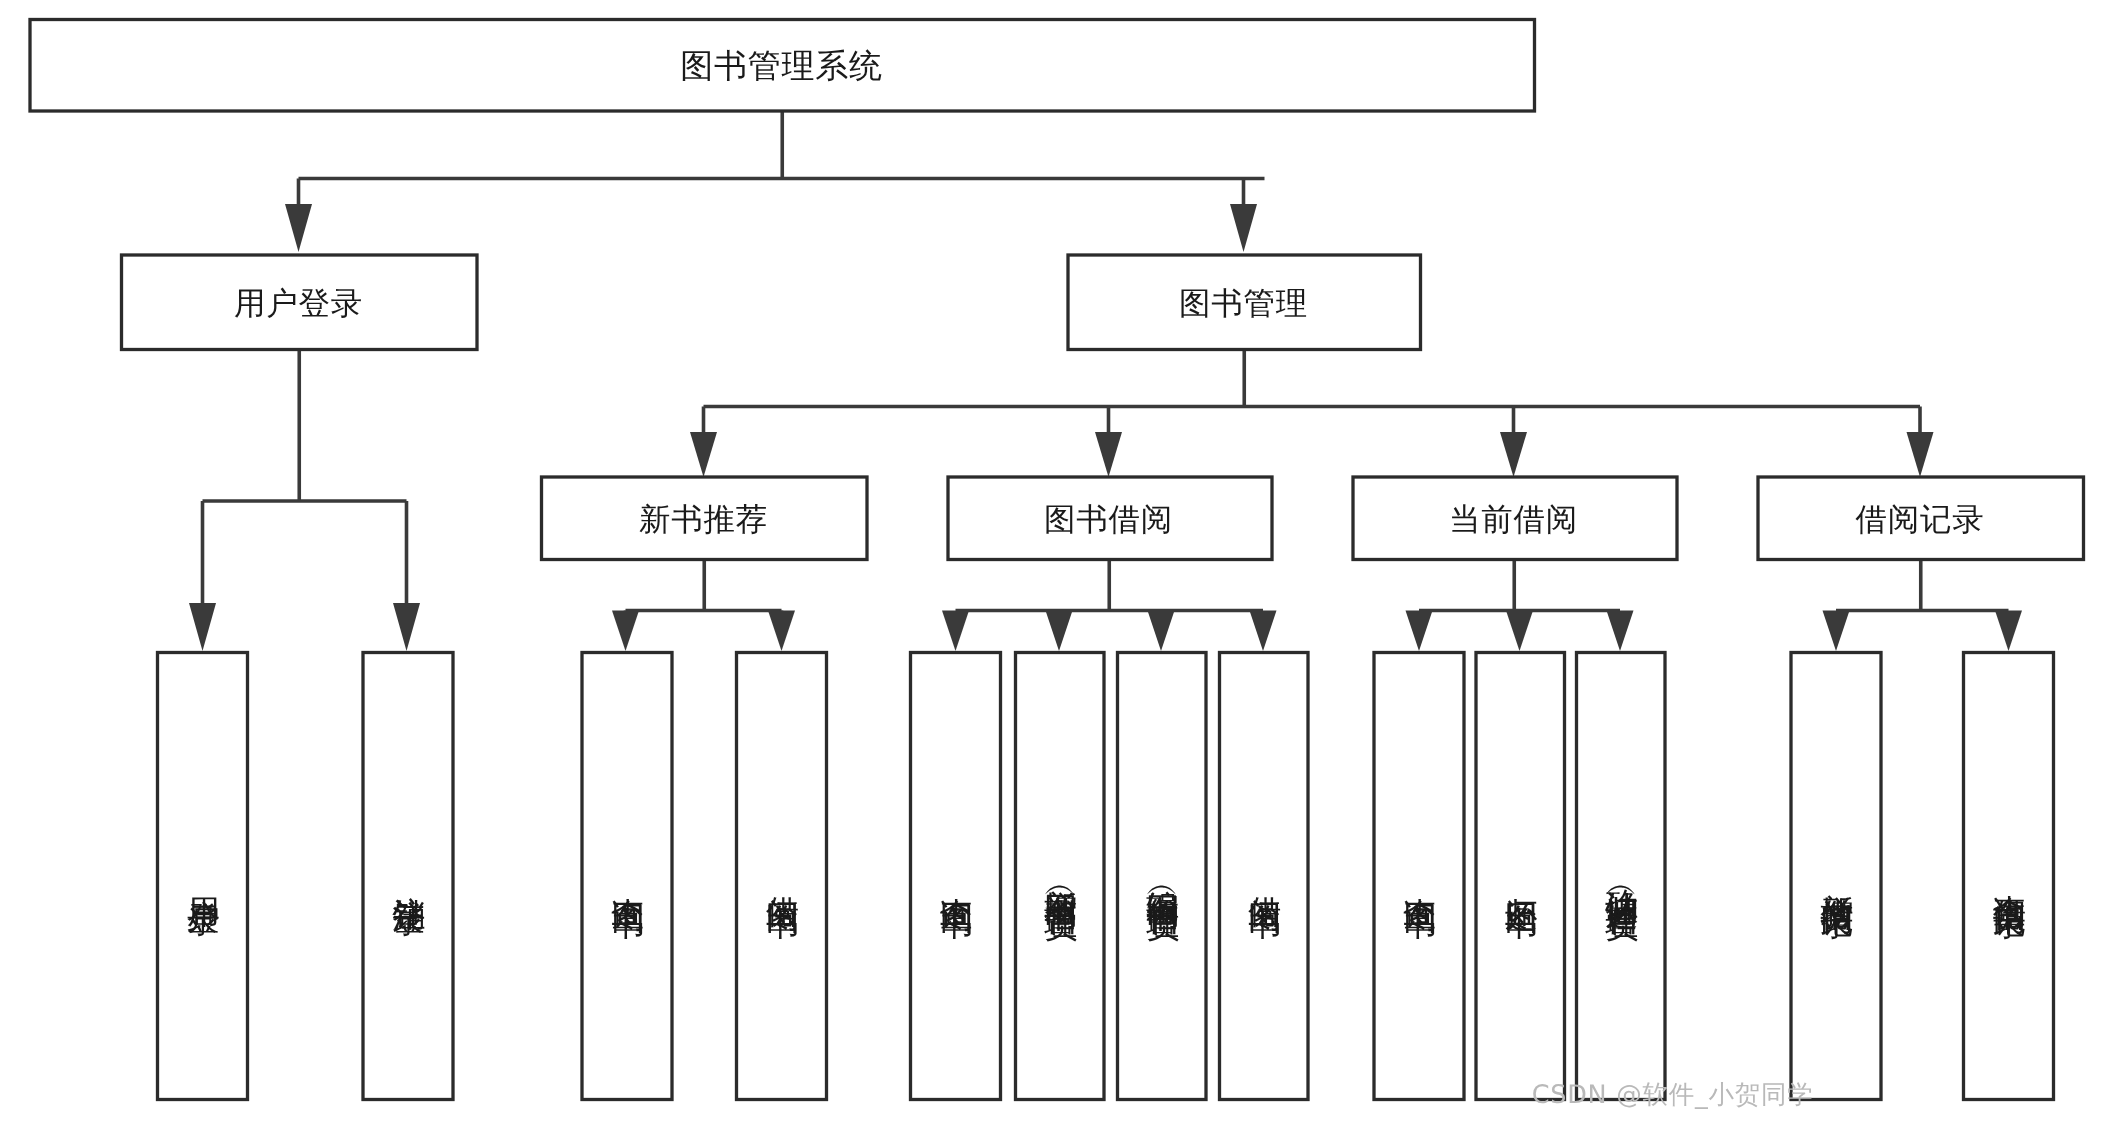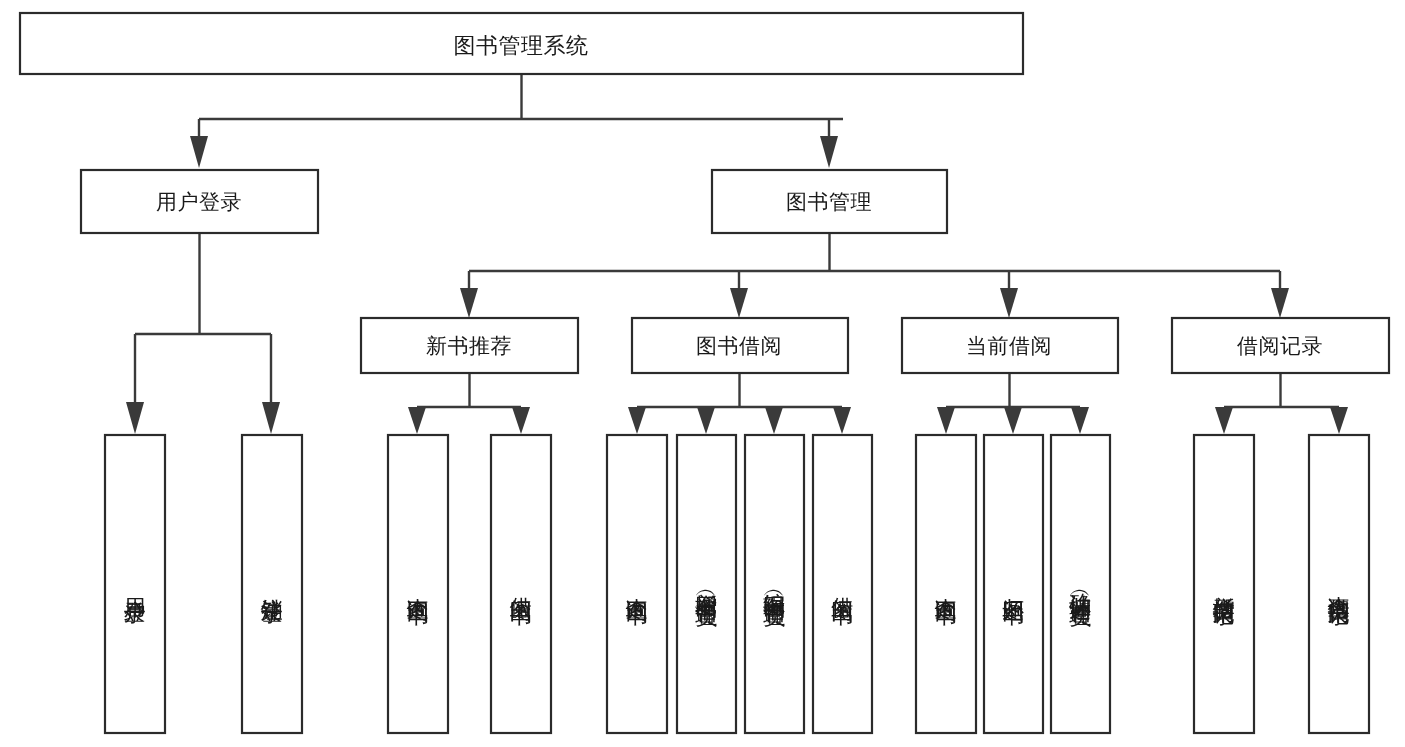--- a/index.html
+++ b/index.html
@@ -204,13 +204,14 @@
   <div class="vlabel" style="left:745px; top:435px; width:59px; height:298px;">编辑图书（管理员）</div>
   <div class="vlabel" style="left:813px; top:435px; width:59px; height:298px;">借阅图书</div>
 
   <div class="vlabel" style="left:916px; top:435px; width:60px; height:298px;">查询图书</div>
   <div class="vlabel" style="left:984px; top:435px; width:59px; height:298px;">归还图书</div>
   <div class="vlabel" style="left:1051px; top:435px; width:59px; height:298px;">确认归还（管理员）</div>
 
   <div class="vlabel" style="left:1194px; top:435px; width:60px; height:298px;">新增借阅记录</div>
   <div class="vlabel" style="left:1309px; top:435px; width:60px; height:298px;">查询借阅记录</div>
 
+  <div class="watermark">CSDN @软件_小贺同学</div>
 </div>
 
 </body></html>

